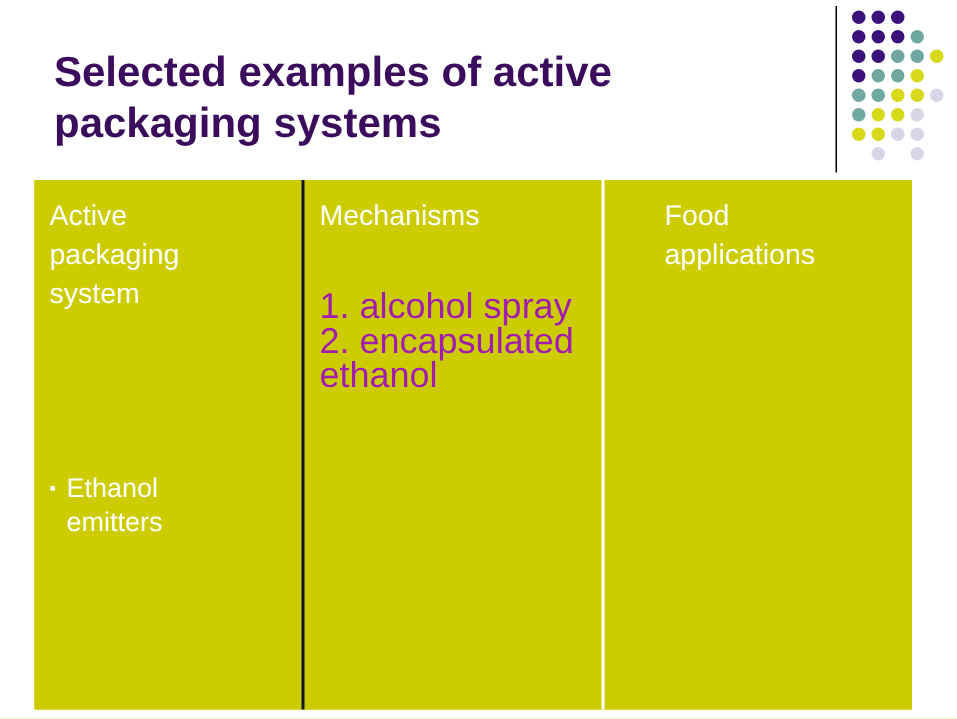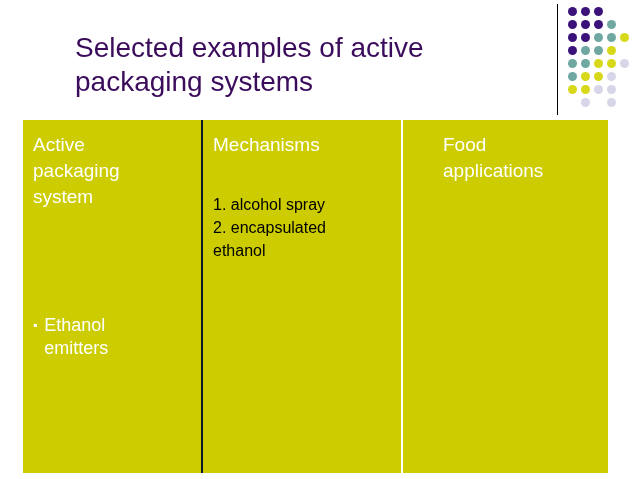--- a/index.html
+++ b/index.html
@@ -17,24 +17,23 @@
 
   
   .slide-title {
     position: absolute;
     left: 36px;
     top: 12px;
     width: 500px;
     color: #3B0B5C;
     font-size: 28px;
     line-height: 34px;
-    font-weight: normal;
+    font-weight: bold;
     letter-spacing: 0px;
     white-space: pre-line;
-    margin-left: 39px;
   }
 
   
   .deco-rule {
     position: absolute;
     left: 557px;
     top: 4px;
     width: 1px;
     height: 111px;
     background: #000000;
@@ -73,22 +72,22 @@
   .col-2 { width: 200px; border-left: 2px solid #0f172a; }
   .col-3 { width: 207px; border-left: 2px solid #FFFFFF; padding-left: 40px; }
 
   .cell-head {
     color: #FFFFFF;
     font-size: 19px;
     line-height: 26px;
     white-space: pre-line;
   }
   .cell-body {
-    color: #000000;
-    font-size: 16px;
+    color: #a21caf;
+    font-size: 24px;
     line-height: 23px;
     white-space: pre-line;
   }
 
   
   .body-1 { margin-top: 104px; }
   .body-2 { margin-top: 35px; }
   .body-3 { margin-top: 64px; }
 
   

